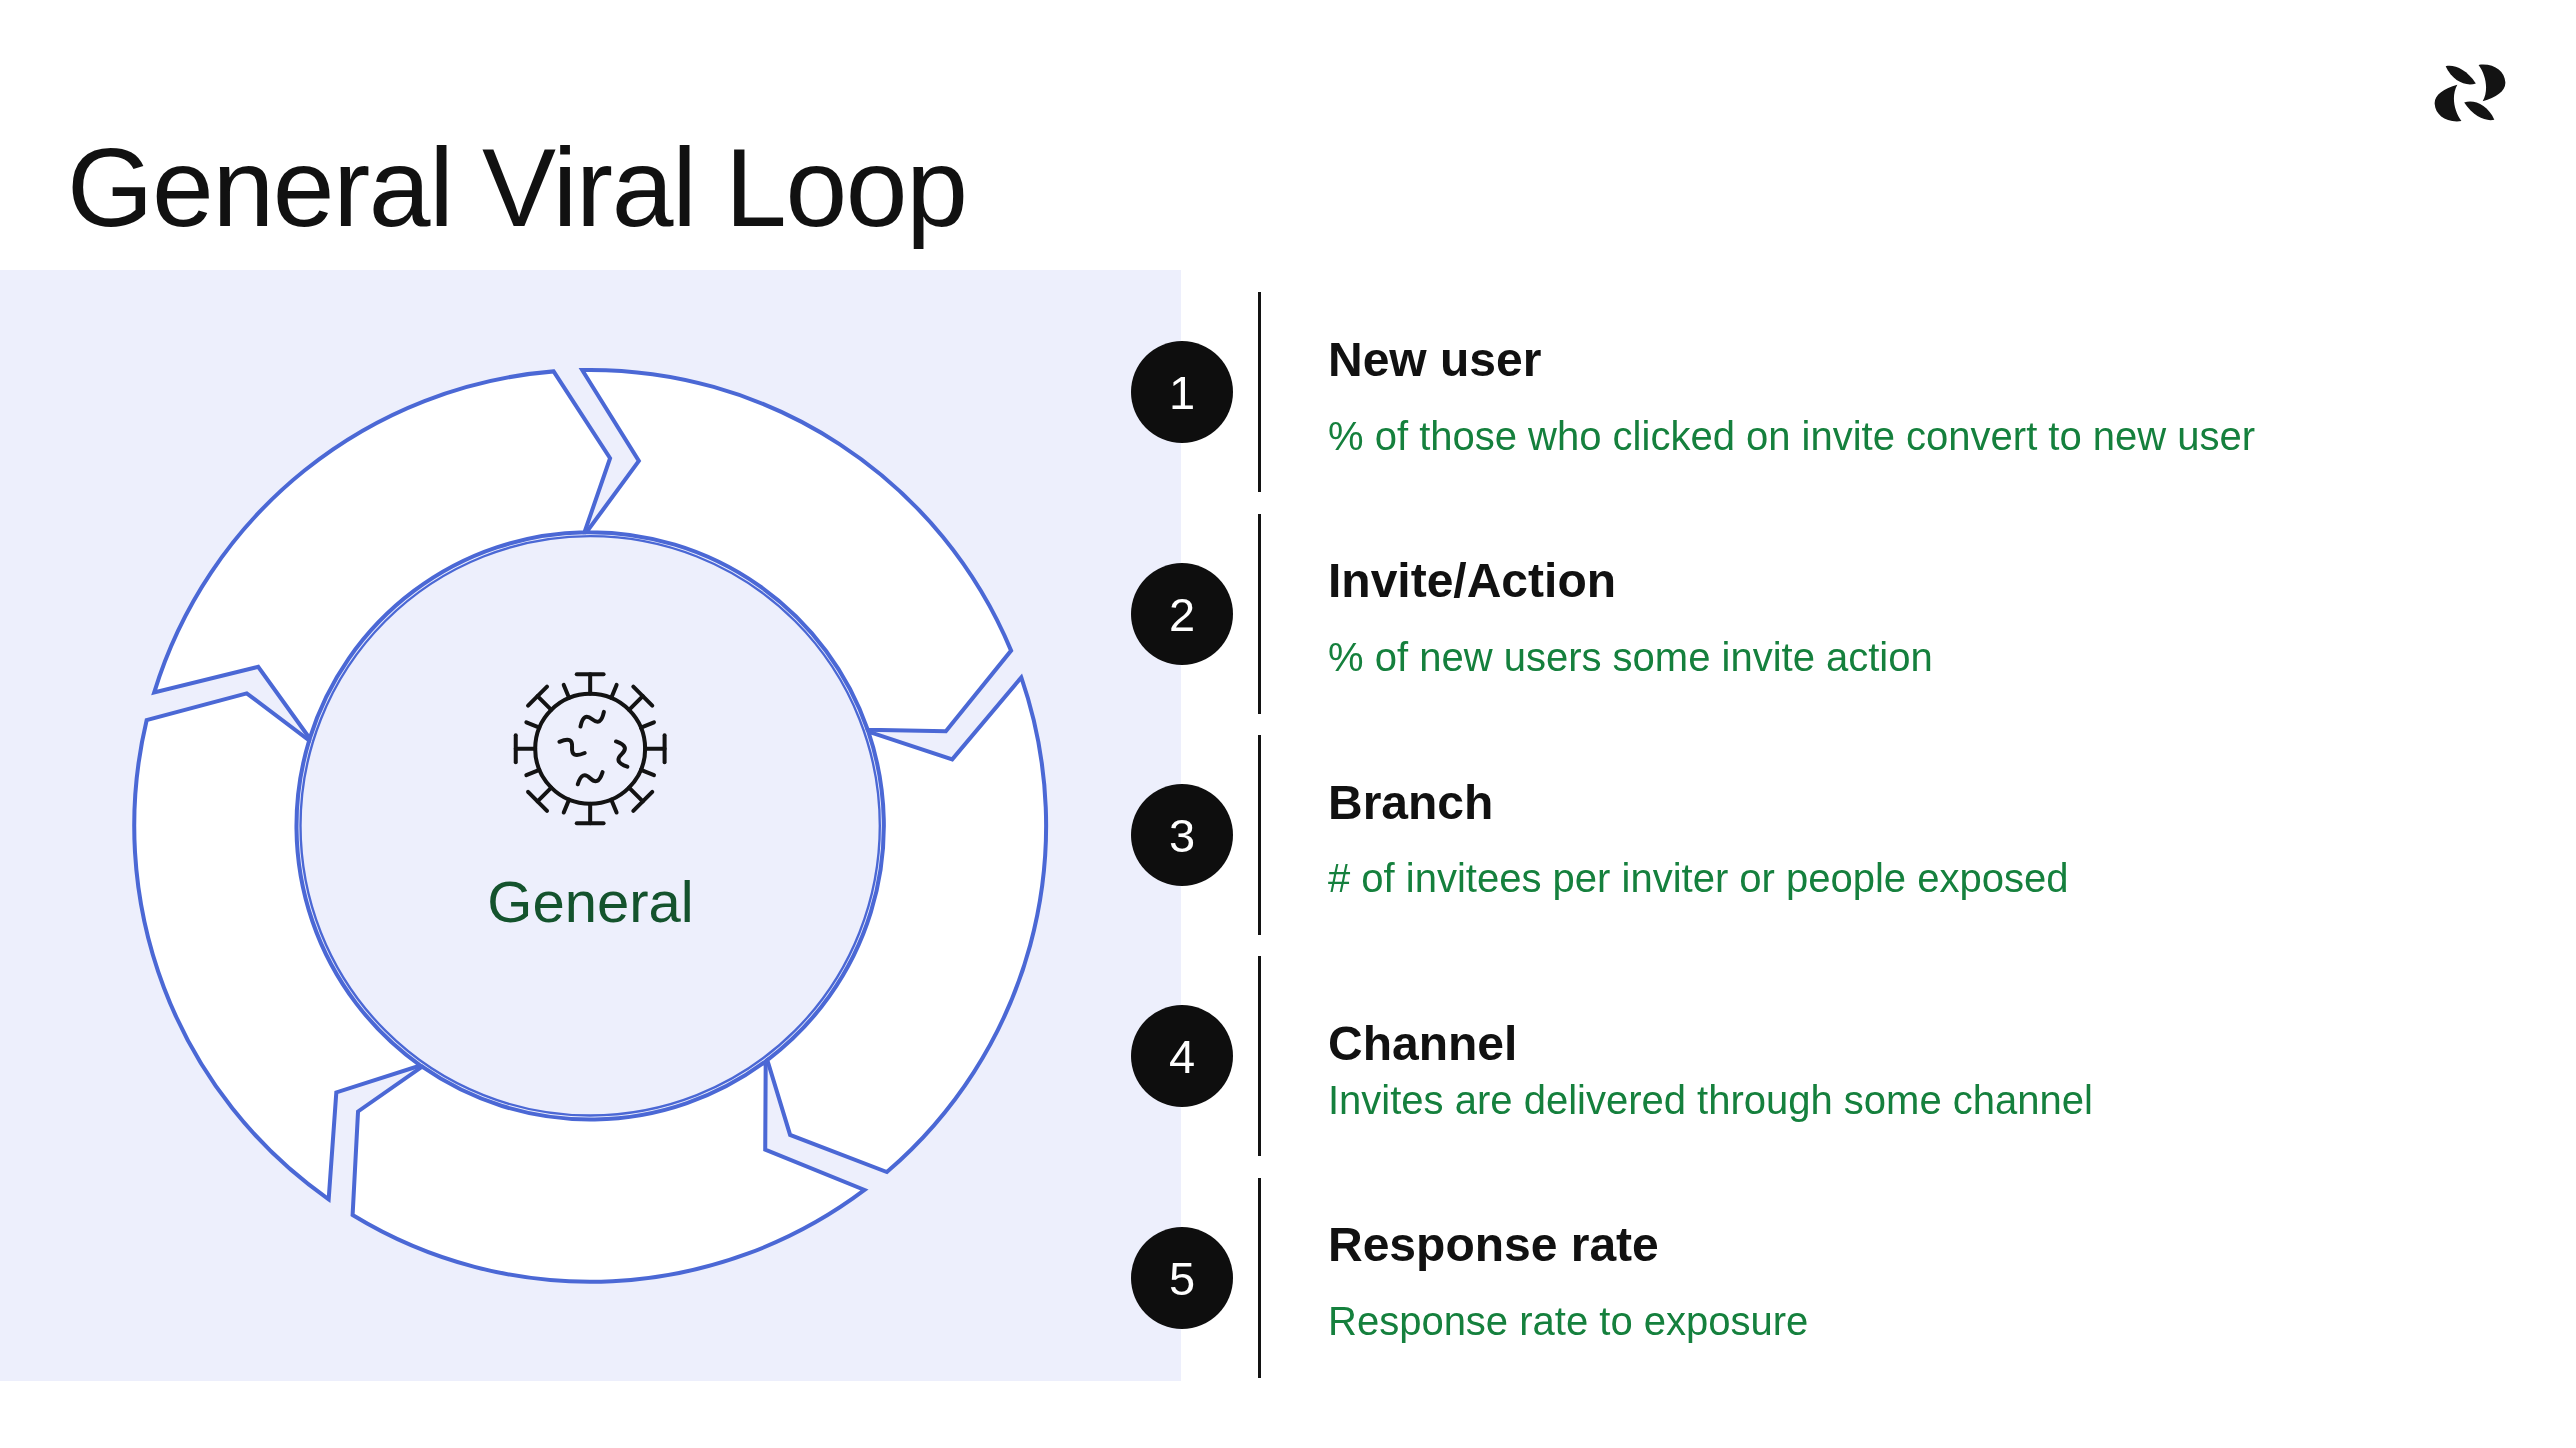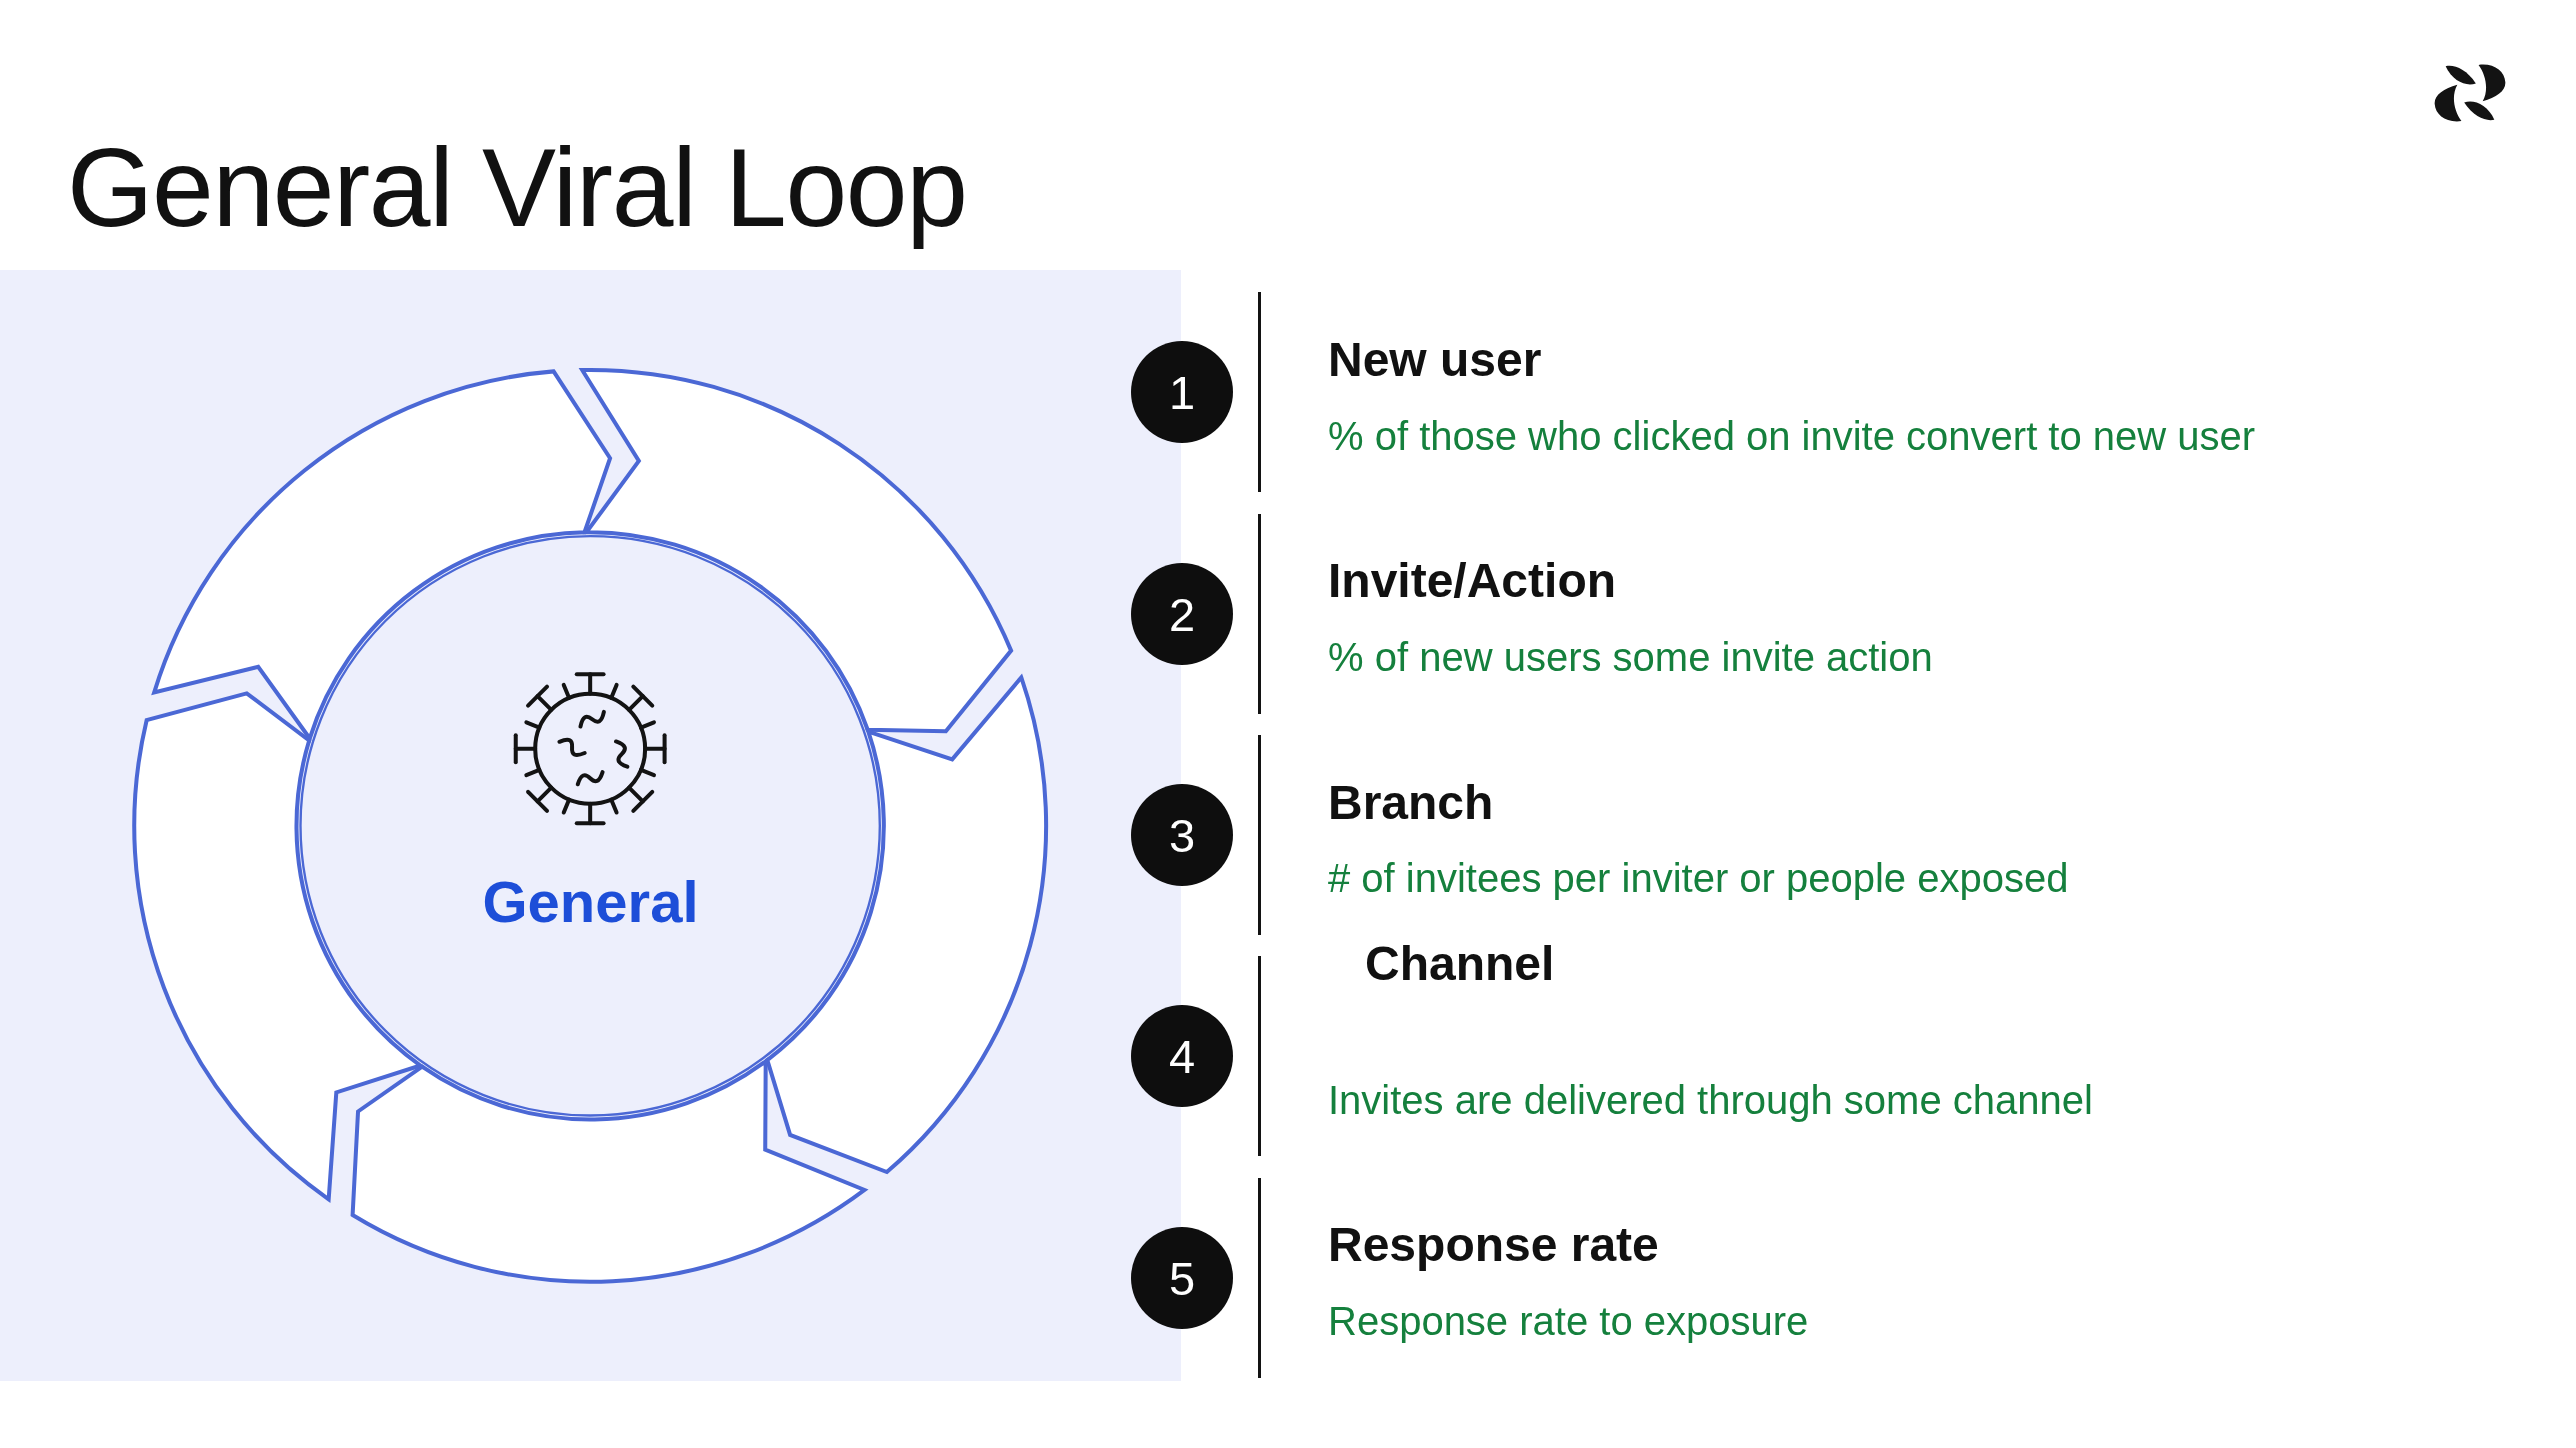--- a/index.html
+++ b/index.html
@@ -15,22 +15,22 @@
     letter-spacing:-0.012em;color:#111111;white-space:nowrap;
   }
   .brand-logo{position:absolute;left:2434px;top:64px;width:72px;height:58px;}
   .panel{
     position:absolute;left:0;top:270px;width:1181px;height:1111px;
     background:#edeffc;
   }
   .panel svg.diagram{position:absolute;left:0;top:0;}
   .center-label{
     position:absolute;left:0;top:594px;width:1181px;
-    text-align:center;font-size:58px;line-height:75px;font-weight:700;
-    color:#1d4ed8;
+    text-align:center;font-size:58px;line-height:75px;font-weight:400;
+    color:#14532d;
   }
   .item-circle{
     position:absolute;left:1131px;width:102px;height:102px;
     background:#0e0e0e;border-radius:50%;
     display:flex;align-items:center;justify-content:center;
     color:#ffffff;font-size:47px;font-weight:500;
   }
   .item-line{
     position:absolute;left:1258px;width:3.4px;height:200px;background:#131313;
   }
@@ -123,21 +123,21 @@
     </div>
     <div>
       <div class="item-circle" style="top: 784px;">3</div>
       <div class="item-line" style="top: 735px;"></div>
       <div class="item-title" style="top: 775px;">Branch</div>
       <div class="item-desc" style="top: 854px;"># of invitees per inviter or people exposed</div>
     </div>
     <div>
       <div class="item-circle" style="top: 1005px;">4</div>
       <div class="item-line" style="top: 956px;"></div>
-      <div class="item-title" style="top: 936px; margin-left: 37px;">Channel</div>
+      <div class="item-title" style="top: 1016px;">Channel</div>
       <div class="item-desc" style="top: 1076px;">Invites are delivered through some channel</div>
     </div>
     <div>
       <div class="item-circle" style="top: 1227px;">5</div>
       <div class="item-line" style="top: 1178px;"></div>
       <div class="item-title" style="top: 1217px;">Response rate</div>
       <div class="item-desc" style="top: 1297px;">Response rate to exposure</div>
     </div>
   </div>
 

